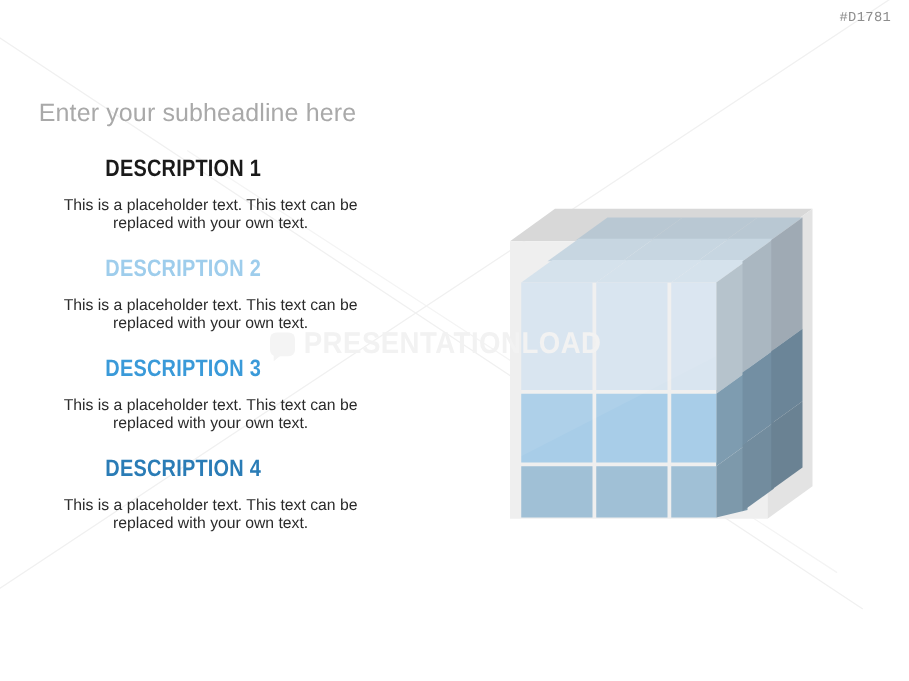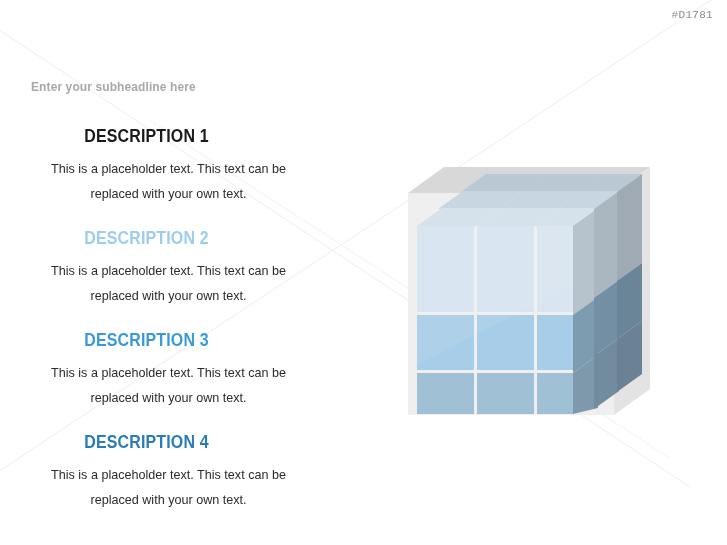--- a/index.html
+++ b/index.html
@@ -71,22 +71,22 @@
     font-weight: 400;
     color: #111111;
     letter-spacing: 0.2px;
     white-space: nowrap;
     z-index: 5;
   }
   .subtitle {
     position: absolute;
     left: 31px;
     top: 80px;
-    font-size: 12px;
-    font-weight: 700;
+    font-size: 20px;
+    font-weight: 400;
     color: #a9a9a9;
     letter-spacing: 0.1px;
     white-space: nowrap;
     z-index: 5;
   }
 
   
   .desc-col {
     position: absolute;
     left: 31px;
@@ -103,21 +103,21 @@
     font-size: 19px;
     line-height: 21px;
     letter-spacing: 0.2px;
     transform: scaleX(0.84);
     transform-origin: 0 50%;
     margin: 0 0 11px 0;
     white-space: nowrap;
   }
   .desc-body {
     font-size: 12.6px;
-    line-height: 25px;
+    line-height: 14px;
     color: #2b2b2b;
     margin: 0;
   }
 
   
   .watermark {
     position: absolute;
     left: 216px;
     top: 261px;
     display: flex;
@@ -196,20 +196,24 @@
       <p class="desc-body">This is a placeholder text. This text can be replaced with your own text.</p>
     </div>
 
     <div class="desc-block">
       <p class="desc-head" style="color: rgb(42, 124, 182);">DESCRIPTION 4</p>
       <p class="desc-body">This is a placeholder text. This text can be replaced with your own text.</p>
     </div>
 
   </div>
 
+  <div class="watermark">
+    <div class="wm-bubble"></div>
+    <div class="wm-text">PRESENTATIONLOAD</div>
+  </div>
 
   <div class="cube-wrap">
     <svg width="260" height="255" viewBox="0 0 260 255">
 
       <polygon points="8,28 44,2 250,2 214,28" fill="#d8d8d8"></polygon>
 
       <polygon points="8,28 214,28 214,250 8,250" fill="#efefef"></polygon>
 
       <polygon points="214,28 250,2 250,224 214,250" fill="#e3e3e3"></polygon>
 

